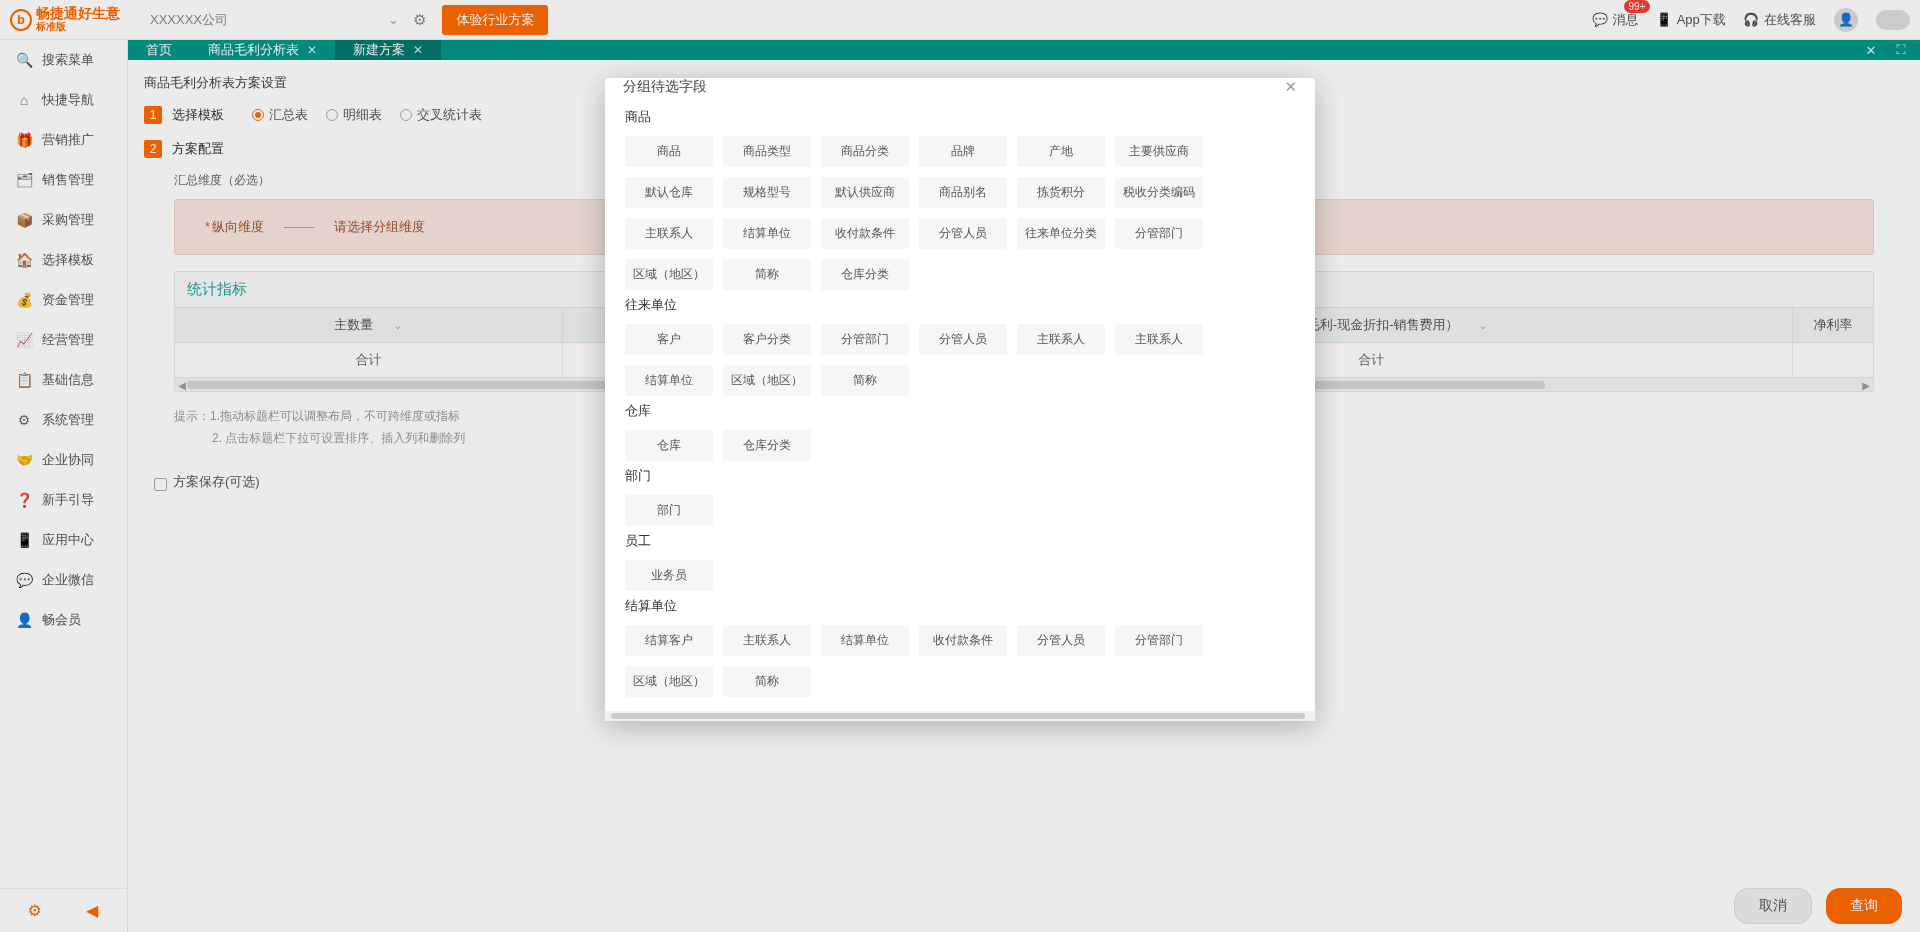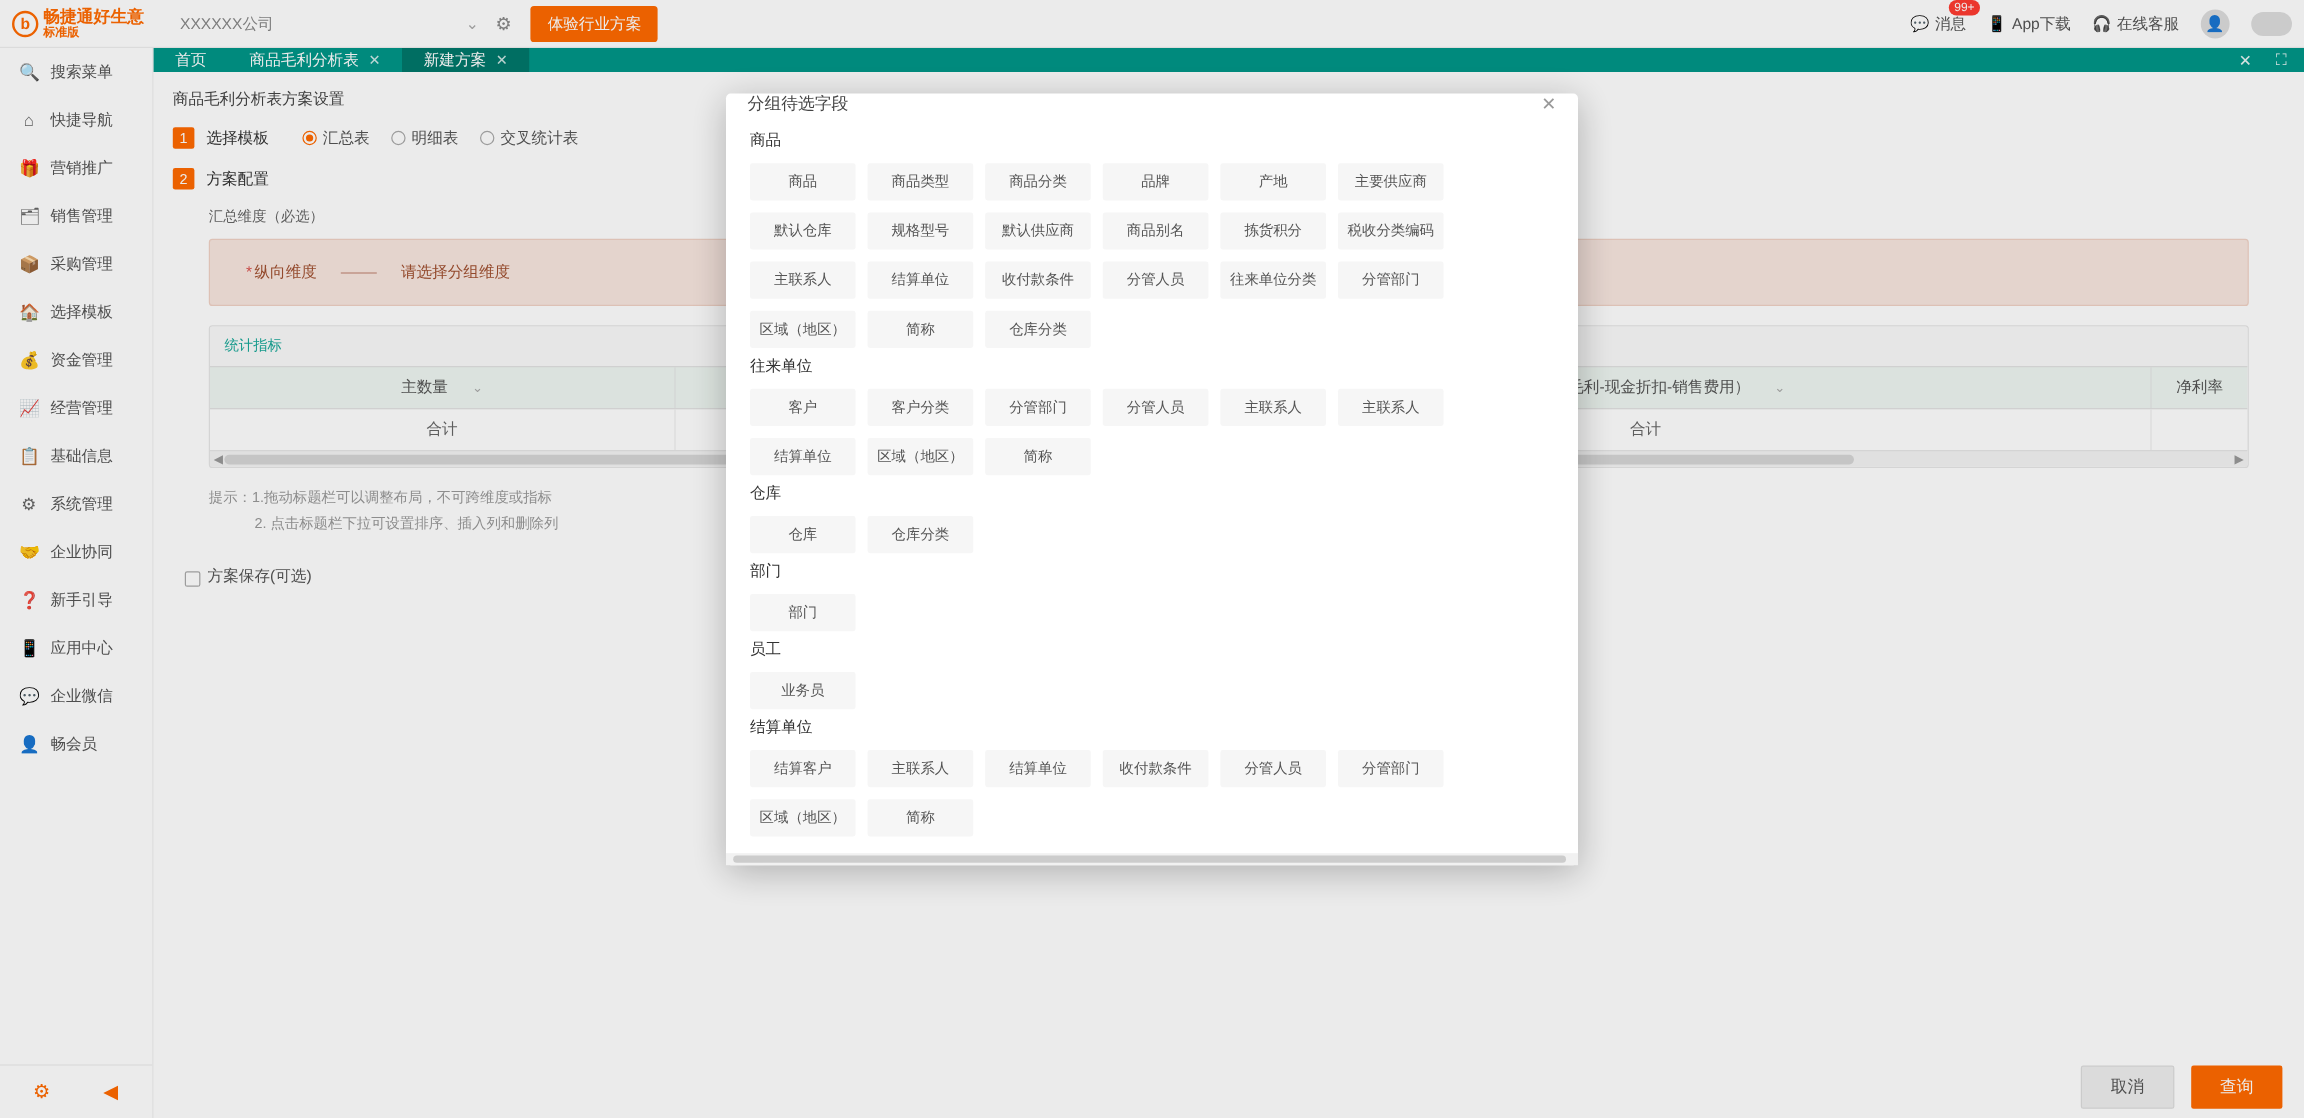--- a/index.html
+++ b/index.html
@@ -55,40 +55,40 @@
 .dim-box { background: #f8e6df; border: 1px solid #f0d2c5; border-radius: 3px; padding: 18px 30px; margin: 0 30px 16px; display:flex; align-items:center; gap:20px; color:#a05030; }
 .dim-box .req { color:#d9534f; margin-right:2px; }
 .dim-line { width: 30px; height: 1px; background: #c89080; }
 
 .indicator-row { display:flex; align-items:center; gap:12px; margin: 0 30px 8px; color:#555; font-size:12px;}
 .legend-box { width:14px; height:14px; border:1px solid #ccc; display:inline-block; }
 .legend-box.blue { background:#cce7f6; border-color:#aad4ea;}
 .legend-box.gray { background:#eee; }
 
 .table-wrap { margin: 0 30px; border:1px solid #e6e6e6; border-radius:3px; overflow:hidden; }
-.table-legend { color:#19a898; font-size:12px; padding:8px 12px; background:#fafafa;}
+.table-legend { color:#19a898; font-size:15px; padding:8px 12px; background:#fafafa;}
 .table-head { display:flex; background:#eef6f1; border-top:1px solid #e2e2e2; border-bottom:1px solid #e2e2e2;}
 .table-head .th { flex:1; text-align:center; padding:8px 4px; color:#555; display:flex; align-items:center; justify-content:center; gap:20px; border-right:1px solid #e6e6e6;}
 .table-head .th:last-child { border-right:none; flex:0 0 80px;}
 .th .chev { color:#aaa; font-size:11px;}
 .table-row { display:flex; }
 .table-row .td { flex:1; text-align:center; padding:8px 4px; color:#666; border-right:1px solid #eee;}
 .table-row .td:last-child{border-right:none; flex:0 0 80px;}
 .hscroll { height:14px; background:#f3f3f3; border-top:1px solid #e6e6e6; position:relative;}
 .hscroll .thumb{ position:absolute; left:12px; width:80%; top:3px; height:8px; background:#d6d6d6; border-radius:4px;}
 .hscroll .arrow{ position:absolute; top:0; width:14px; height:14px; display:flex; align-items:center; justify-content:center; color:#999; font-size:10px;}
 .hscroll .arrow.l{left:0;} .hscroll .arrow.r{right:0;}
 
 .tips { margin: 14px 30px; color:#999; font-size:12px; line-height:1.8;}
 
 .save-row { margin: 24px 10px; display:flex; align-items:flex-end; gap:6px; color:#555;}
 .save-row .chk { width:13px; height:13px; border:1px solid #aaa; border-radius:2px;}
 
 .footer-bar { position:absolute; bottom:8px; right:18px; display:flex; gap:14px;}
-.btn { padding:8px 24px; border-radius:2px; font-size:14px; cursor:pointer;text-align:right;}
+.btn { padding:8px 24px; border-radius:14px; font-size:14px; cursor:pointer;text-align:right;}
 .btn.cancel { background:#eee; color:#555; border:1px solid #ddd;}
 .btn.primary { background:#ff6a00; color:#fff; border:none;}
 
 
 .modal-mask { position: fixed; inset: 0; background: rgba(0,0,0,.08); display:flex; align-items: flex-start; justify-content: center; }
 .modal { background: #fff; width: 710px; margin-top: 78px; border-radius: 4px; box-shadow: 0 6px 30px rgba(0,0,0,.25); display:flex; flex-direction:column; max-height: calc(100vh - 140px);}
 .modal-header { padding: 0 18px; font-size: 14px; color:#444; display:flex; align-items:center; border-bottom: none;}
 .modal-close { margin-left:auto; color:#999; cursor:pointer; font-size:15px;}
 .modal-body { padding: 6px 20px 10px; overflow-y: auto; overflow-x: hidden; position: relative;}
 .modal-body::-webkit-scrollbar { width:8px; }

